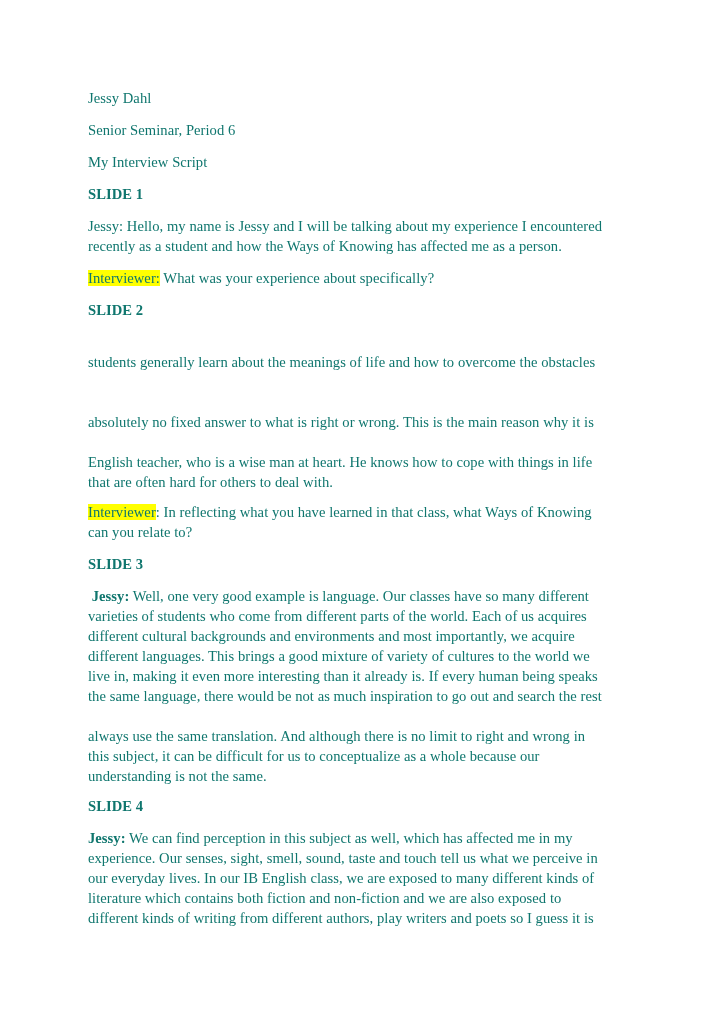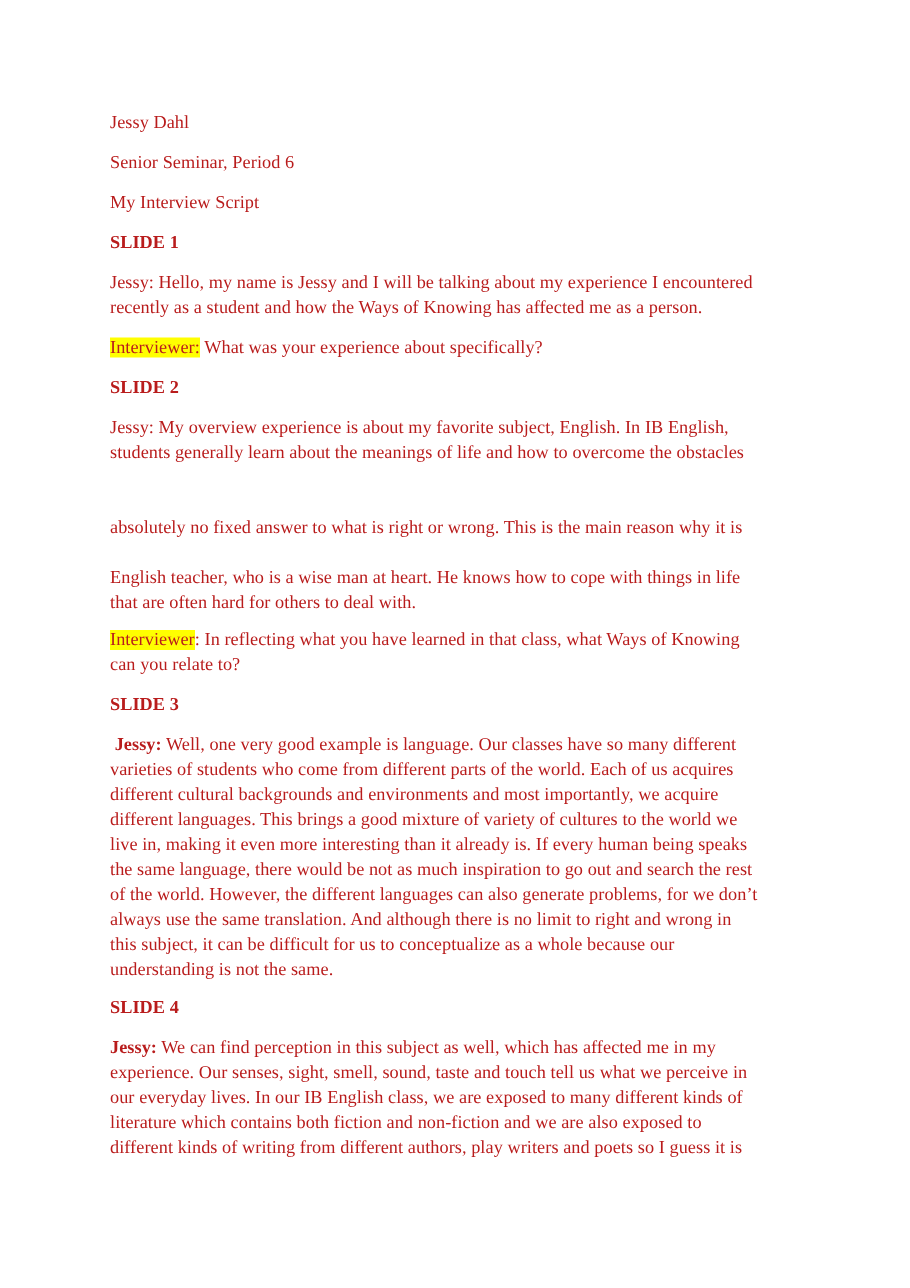--- a/index.html
+++ b/index.html
@@ -1,21 +1,21 @@
 <!DOCTYPE html>
 <html><head>
   <meta charset="utf-8">
   <style>
     html, body { margin: 0; padding: 0; background: #ffffff; }
     body { width: 728px; height: 1030px; position: relative; overflow: hidden; }
     .page {
       position: absolute; left: 0; top: 0; width: 728px; height: 1030px;
       background: #ffffff;
       font-family: "DejaVu Serif", "Liberation Serif", serif;
-      color: #b91c1c;
+      color: #0f766e;
     }
     .line {
       position: absolute; left: 88px;
       font-size: 13.6px; line-height: 20px; white-space: nowrap;
       font-family: "Liberation Serif", "DejaVu Serif", serif;
       font-size: 14.6px;
       letter-spacing: 0.05px;
     }
     .bold { font-weight: bold; }
     .hl { background: #ffff00; }
@@ -28,36 +28,34 @@
   <div class="line" style="top:88px">Jessy Dahl</div>
   <div class="line" style="top:120px">Senior Seminar, Period 6</div>
   <div class="line" style="top:152px">My Interview Script</div>
 
   <div class="line bold" style="top:184px">SLIDE 1</div>
   <div class="line" style="top:216px"><span>Jessy:</span><span> Hello, my name is Jessy and I will be talking about my experience I encountered</span></div>
   <div class="line" style="top:236px">recently as a student and how the Ways of Knowing has affected me as a person.</div>
   <div class="line" style="top:268px"><span class="hl">Interviewer:</span><span> What was your experience about specifically?</span></div>
 
   <div class="line bold" style="top:300px">SLIDE 2</div>
-  <div class="line" style="top:332px"><span>Jessy:</span><span> My overview experience is about my favorite subject, English. In IB English,</span></div>
   <div class="line" style="top:352px">students generally learn about the meanings of life and how to overcome the obstacles</div>
   <div class="line" style="top:412px">absolutely no fixed answer to what is right or wrong. This is the main reason why it is</div>
   <div class="line" style="top:452px">English teacher, who is a wise man at heart. He knows how to cope with things in life</div>
   <div class="line" style="top:472px">that are often hard for others to deal with.</div>
   <div class="line" style="top:502px"><span class="hl">Interviewer</span><span>: In reflecting what you have learned in that class, what Ways of Knowing</span></div>
   <div class="line" style="top:522px">can you relate to?</div>
 
   <div class="line bold" style="top:554px">SLIDE 3</div>
   <div class="line" style="top:586px"><span>&nbsp;</span><span class="bold">Jessy:</span><span> Well, one very good example is language. Our classes have so many different</span></div>
   <div class="line" style="top:606px">varieties of students who come from different parts of the world. Each of us acquires</div>
   <div class="line" style="top:626px">different cultural backgrounds and environments and most importantly, we acquire</div>
   <div class="line" style="top:646px">different languages. This brings a good mixture of variety of cultures to the world we</div>
   <div class="line" style="top:666px">live in, making it even more interesting than it already is. If every human being speaks</div>
   <div class="line" style="top:686px">the same language, there would be not as much inspiration to go out and search the rest</div>
-  <div class="line" style="top:706px">of the world. However, the different languages can also generate problems, for we don’t</div>
   <div class="line" style="top:726px">always use the same translation. And although there is no limit to right and wrong in</div>
   <div class="line" style="top:746px">this subject, it can be difficult for us to conceptualize as a whole because our</div>
   <div class="line" style="top:766px">understanding is not the same.</div>
 
   <div class="line bold" style="top:796px">SLIDE 4</div>
   <div class="line" style="top:828px"><span class="bold">Jessy:</span><span> We can find perception in this subject as well, which has affected me in my</span></div>
   <div class="line" style="top:848px">experience. Our senses, sight, smell, sound, taste and touch tell us what we perceive in</div>
   <div class="line" style="top:868px">our everyday lives. In our IB English class, we are exposed to many different kinds of</div>
   <div class="line" style="top:888px">literature which contains both fiction and non-fiction and we are also exposed to</div>
   <div class="line" style="top:908px">different kinds of writing from different authors, play writers and poets so I guess it is</div>

